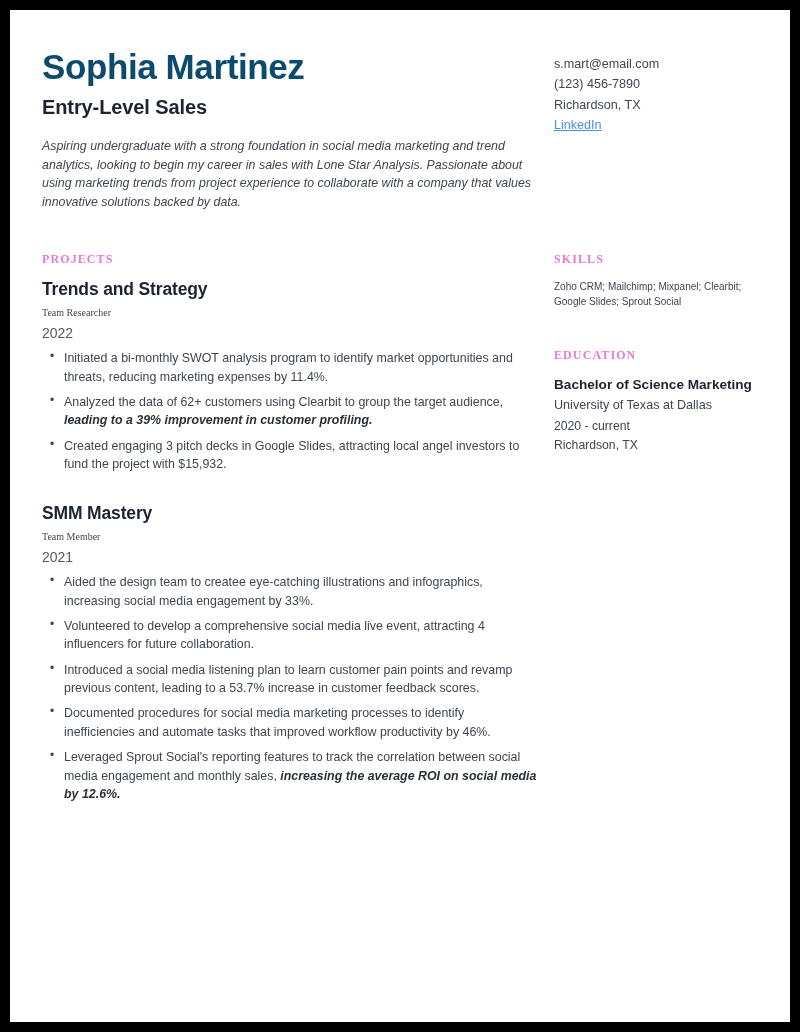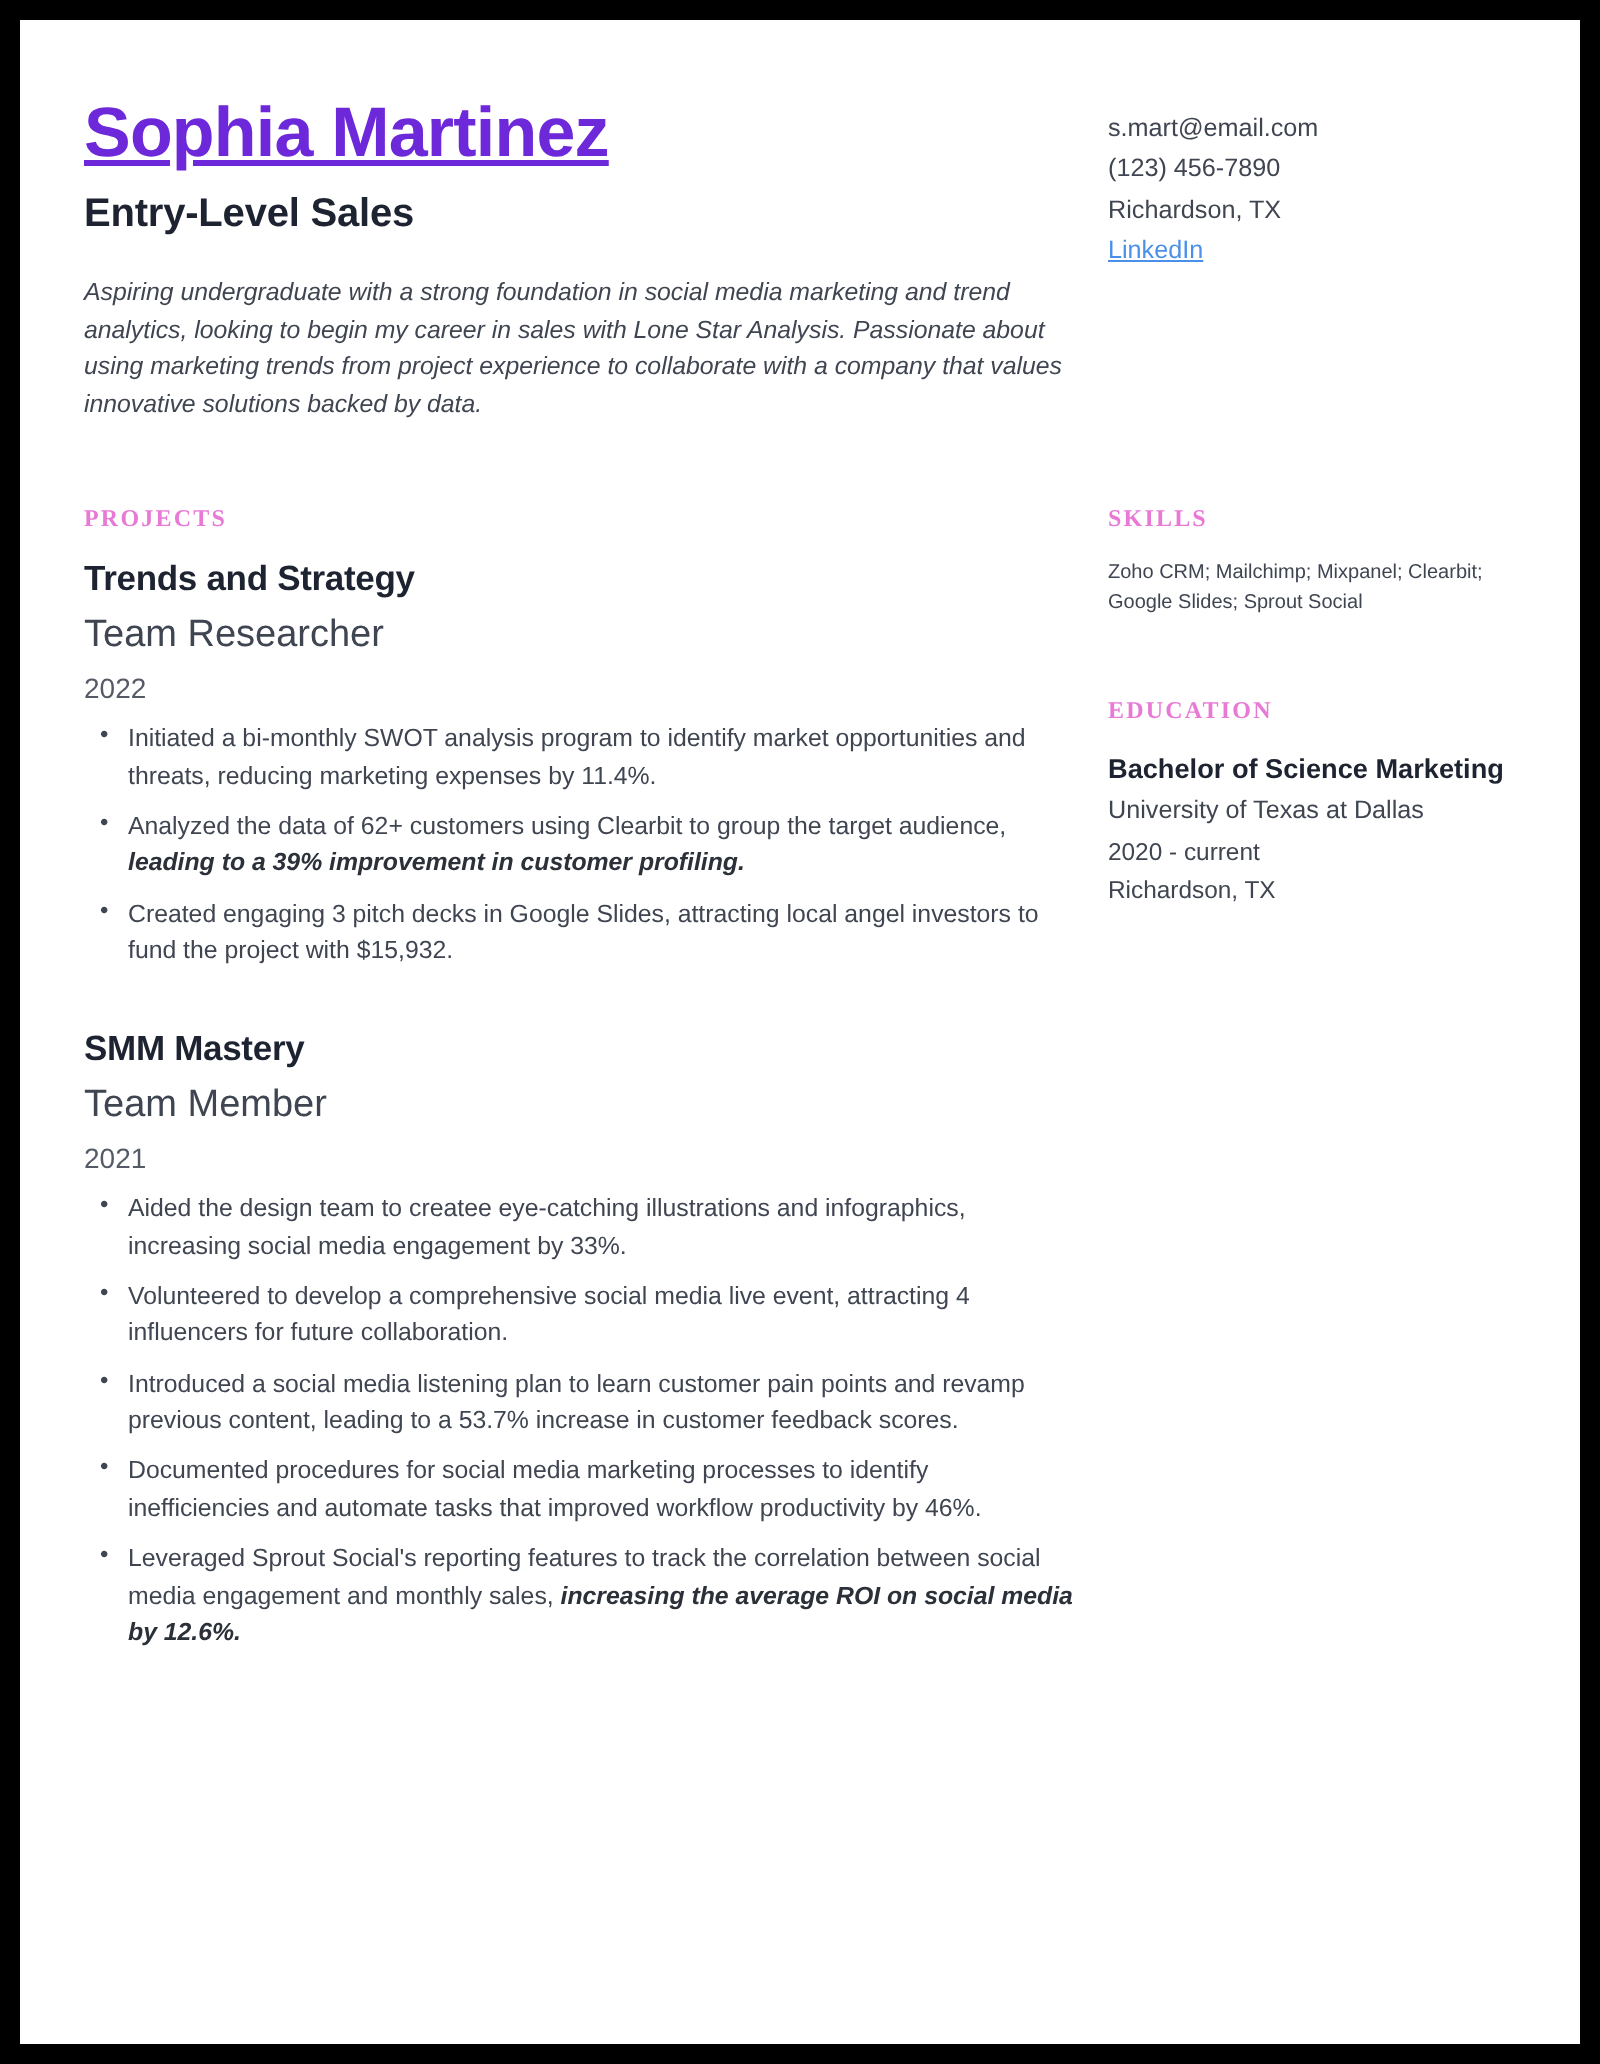--- a/index.html
+++ b/index.html
@@ -37,25 +37,24 @@
   .col-right {
     width: 206px;
     flex: 0 0 206px;
     box-sizing: border-box;
   }
 
   
   .name {
     font-size: 35px;
     font-weight: bold;
-    color: #6d28d9;
+    color: #0c4a6e;
     letter-spacing: -0.4px;
     line-height: 1.08;
     margin: 0 0 10px 0;
-    text-decoration: underline;
   }
   .job-title {
     font-size: 20px;
     font-weight: bold;
     color: #1d2330;
     letter-spacing: -0.1px;
     margin: 0 0 18px 0;
   }
   .summary {
     font-size: 12.4px;
@@ -102,23 +101,24 @@
     margin-bottom: 22px;
   }
   .entry-title {
     font-size: 17.5px;
     font-weight: bold;
     color: #1d2330;
     margin: 0 0 7px 0;
     letter-spacing: -0.15px;
   }
   .entry-role {
-    font-size: 19px;
+    font-size: 10px;
     color: #3f4551;
     margin: 0 0 7px 0;
+    font-family: Liberation Serif, serif;
   }
   .entry-date {
     font-size: 14px;
     color: #555b66;
     margin: 0 0 8px 0;
   }
   ul.bullets {
     margin: 0;
     padding: 0 0 0 22px;
     list-style: none;

